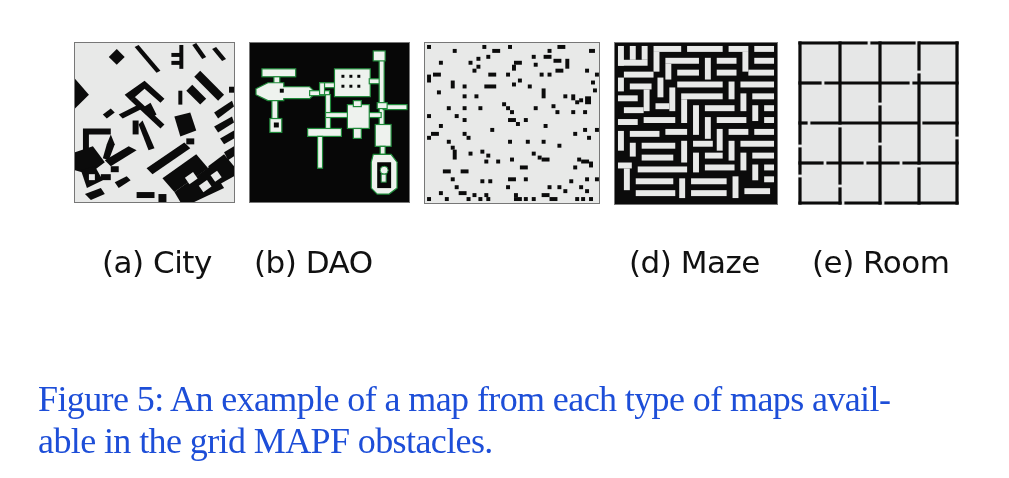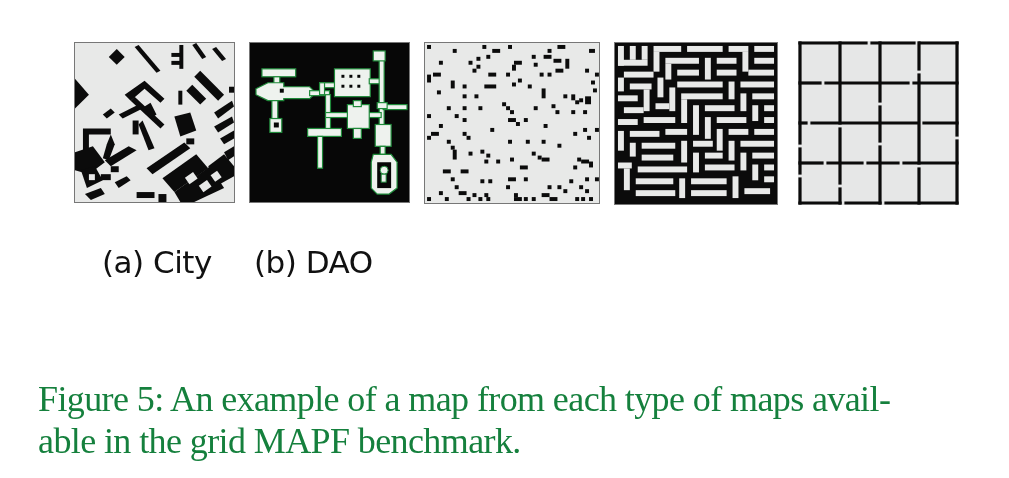--- a/index.html
+++ b/index.html
@@ -17,21 +17,21 @@
       letter-spacing: -0.5px;
     }
     .caption {
       position: absolute;
       left: 26px;
       top: 378px;
       width: 970px;
       font-family: "Liberation Serif", "DejaVu Serif", serif;
       font-size: 36px;
       line-height: 42px;
-      color: #15803d;
+      color: #1d4ed8;
       letter-spacing: -0.6px;
     }
   </style>
 </head>
 <body>
 
 <div class="figure">
 
   <div class="map" style="left:62px; top:42px; width:161px; height:161px; border:1px solid #777; background:#e8e9e8;">
     <svg viewBox="0 0 160 160">
@@ -391,19 +391,21 @@
           <line x1="82" y1="106" x2="82" y2="162"></line>
         <line x1="121" y1="2" x2="121" y2="28"></line>
           <line x1="121" y1="34" x2="121" y2="122"></line>
           <line x1="121" y1="128" x2="121" y2="162"></line>
       </g>
     </svg>
   </div>
 
   <div class="label" style="left:90px; top:240px;">(a)  City</div>
   <div class="label" style="left:242px; top:240px;">(b) DAO</div>
+  <div class="label" style="left:617px; top:240px;">(d) Maze</div>
+  <div class="label" style="left:800px; top:240px;">(e) Room</div>
 
   <div class="caption">
     <div>Figure 5: An example of a map from each type of maps avail-</div>
-    <div>able in the grid MAPF benchmark.</div>
+    <div>able in the grid MAPF obstacles.</div>
   </div>
 
 </div>
 
 </body></html>

